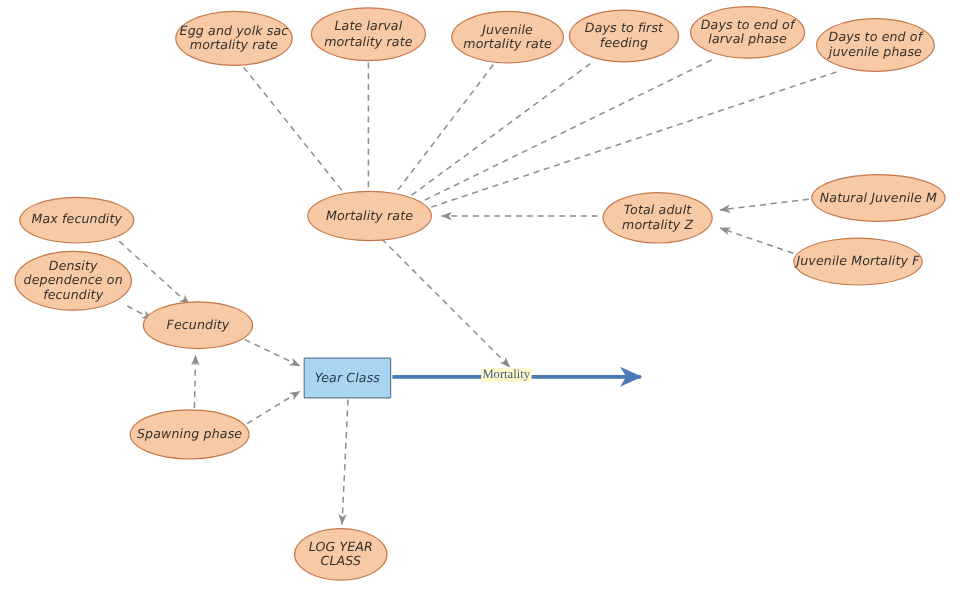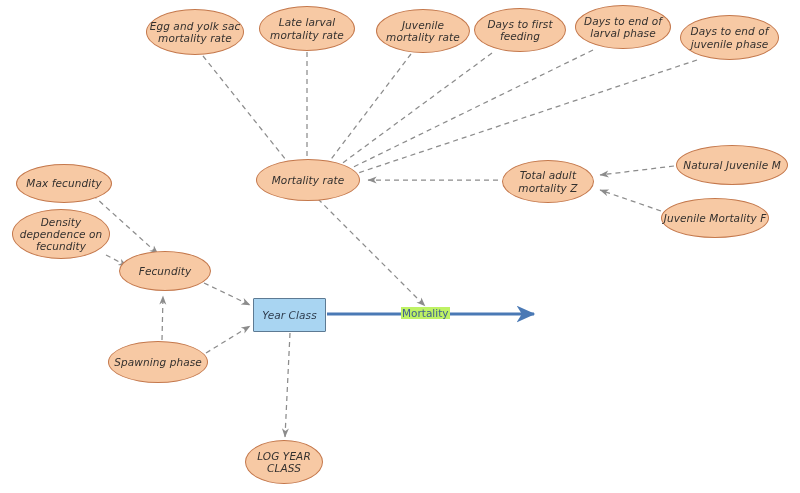--- a/index.html
+++ b/index.html
@@ -32,23 +32,24 @@
     background:#a9d5f2;
     border:1.4px solid #5d7a93;
     border-radius:1px;
     font-size:10.5px;
     color:#2d3b4d;
   }
   .flow-label{
     position:absolute;
     font-size:10.5px;
     color:#3f5f8f;
-    background:#bef264;
+    background:#fef9c3;
     padding:0 1px;
     white-space:nowrap;
+    font-family:Liberation Serif, serif;
   }
 </style>
 </head>
 <body>
 
 <div id="canvas">
 
   <svg id="edges" viewBox="0 0 800 493" xmlns="http://www.w3.org/2000/svg">
     <defs>
       <marker id="ah" markerWidth="9" markerHeight="9" refX="7.2" refY="3.2" orient="auto" markerUnits="strokeWidth">

